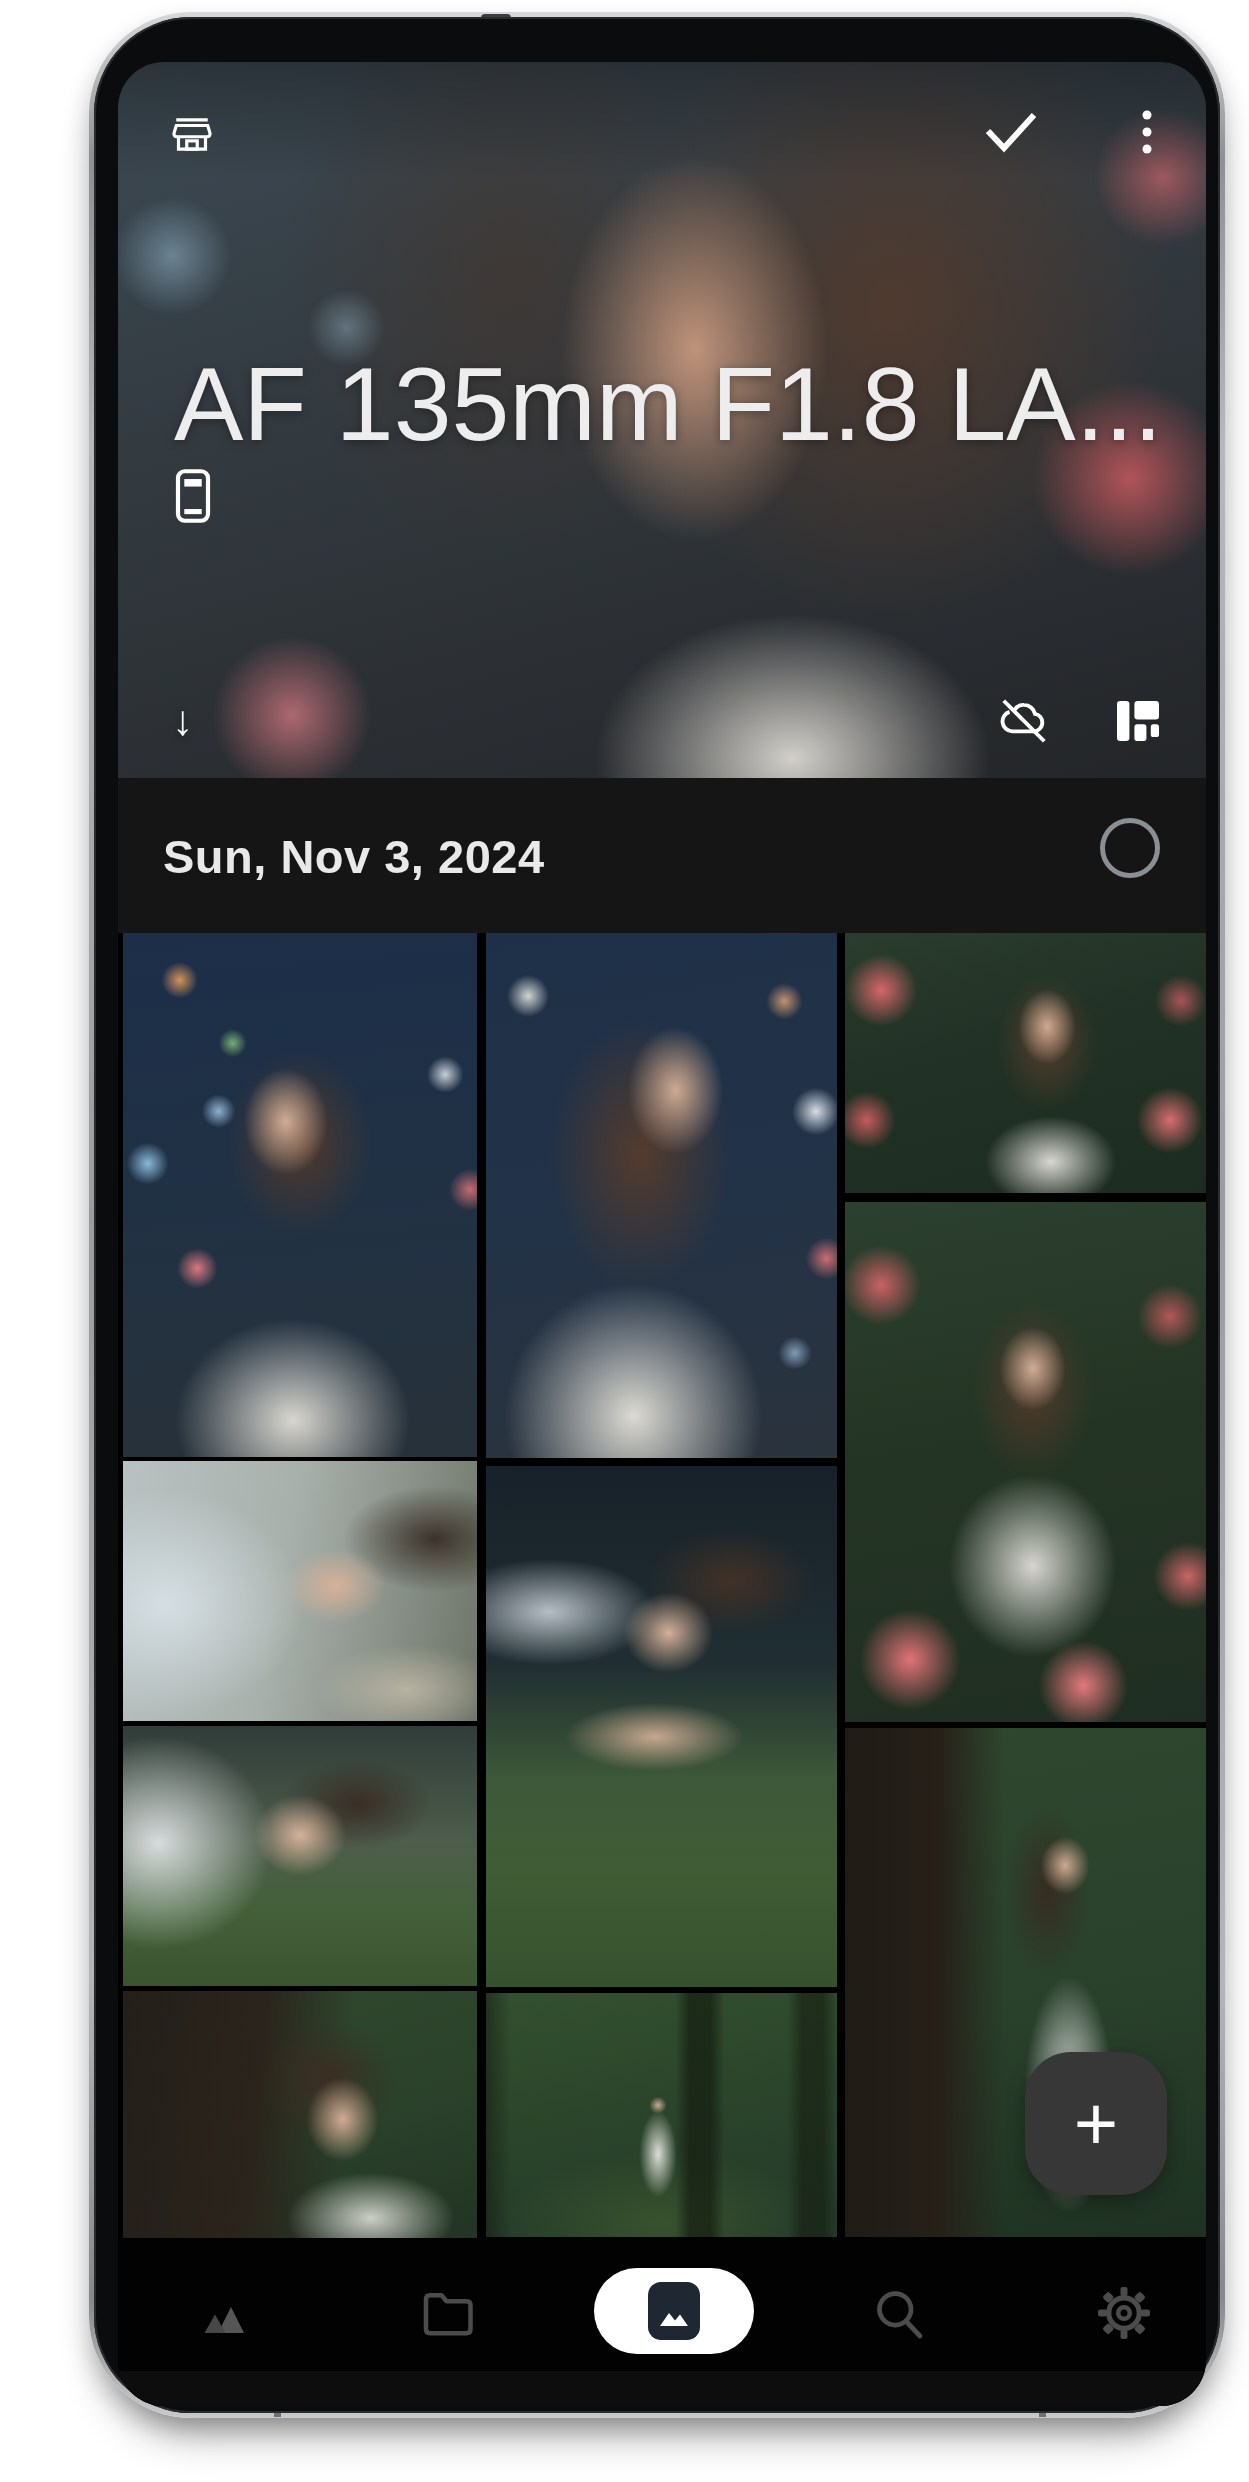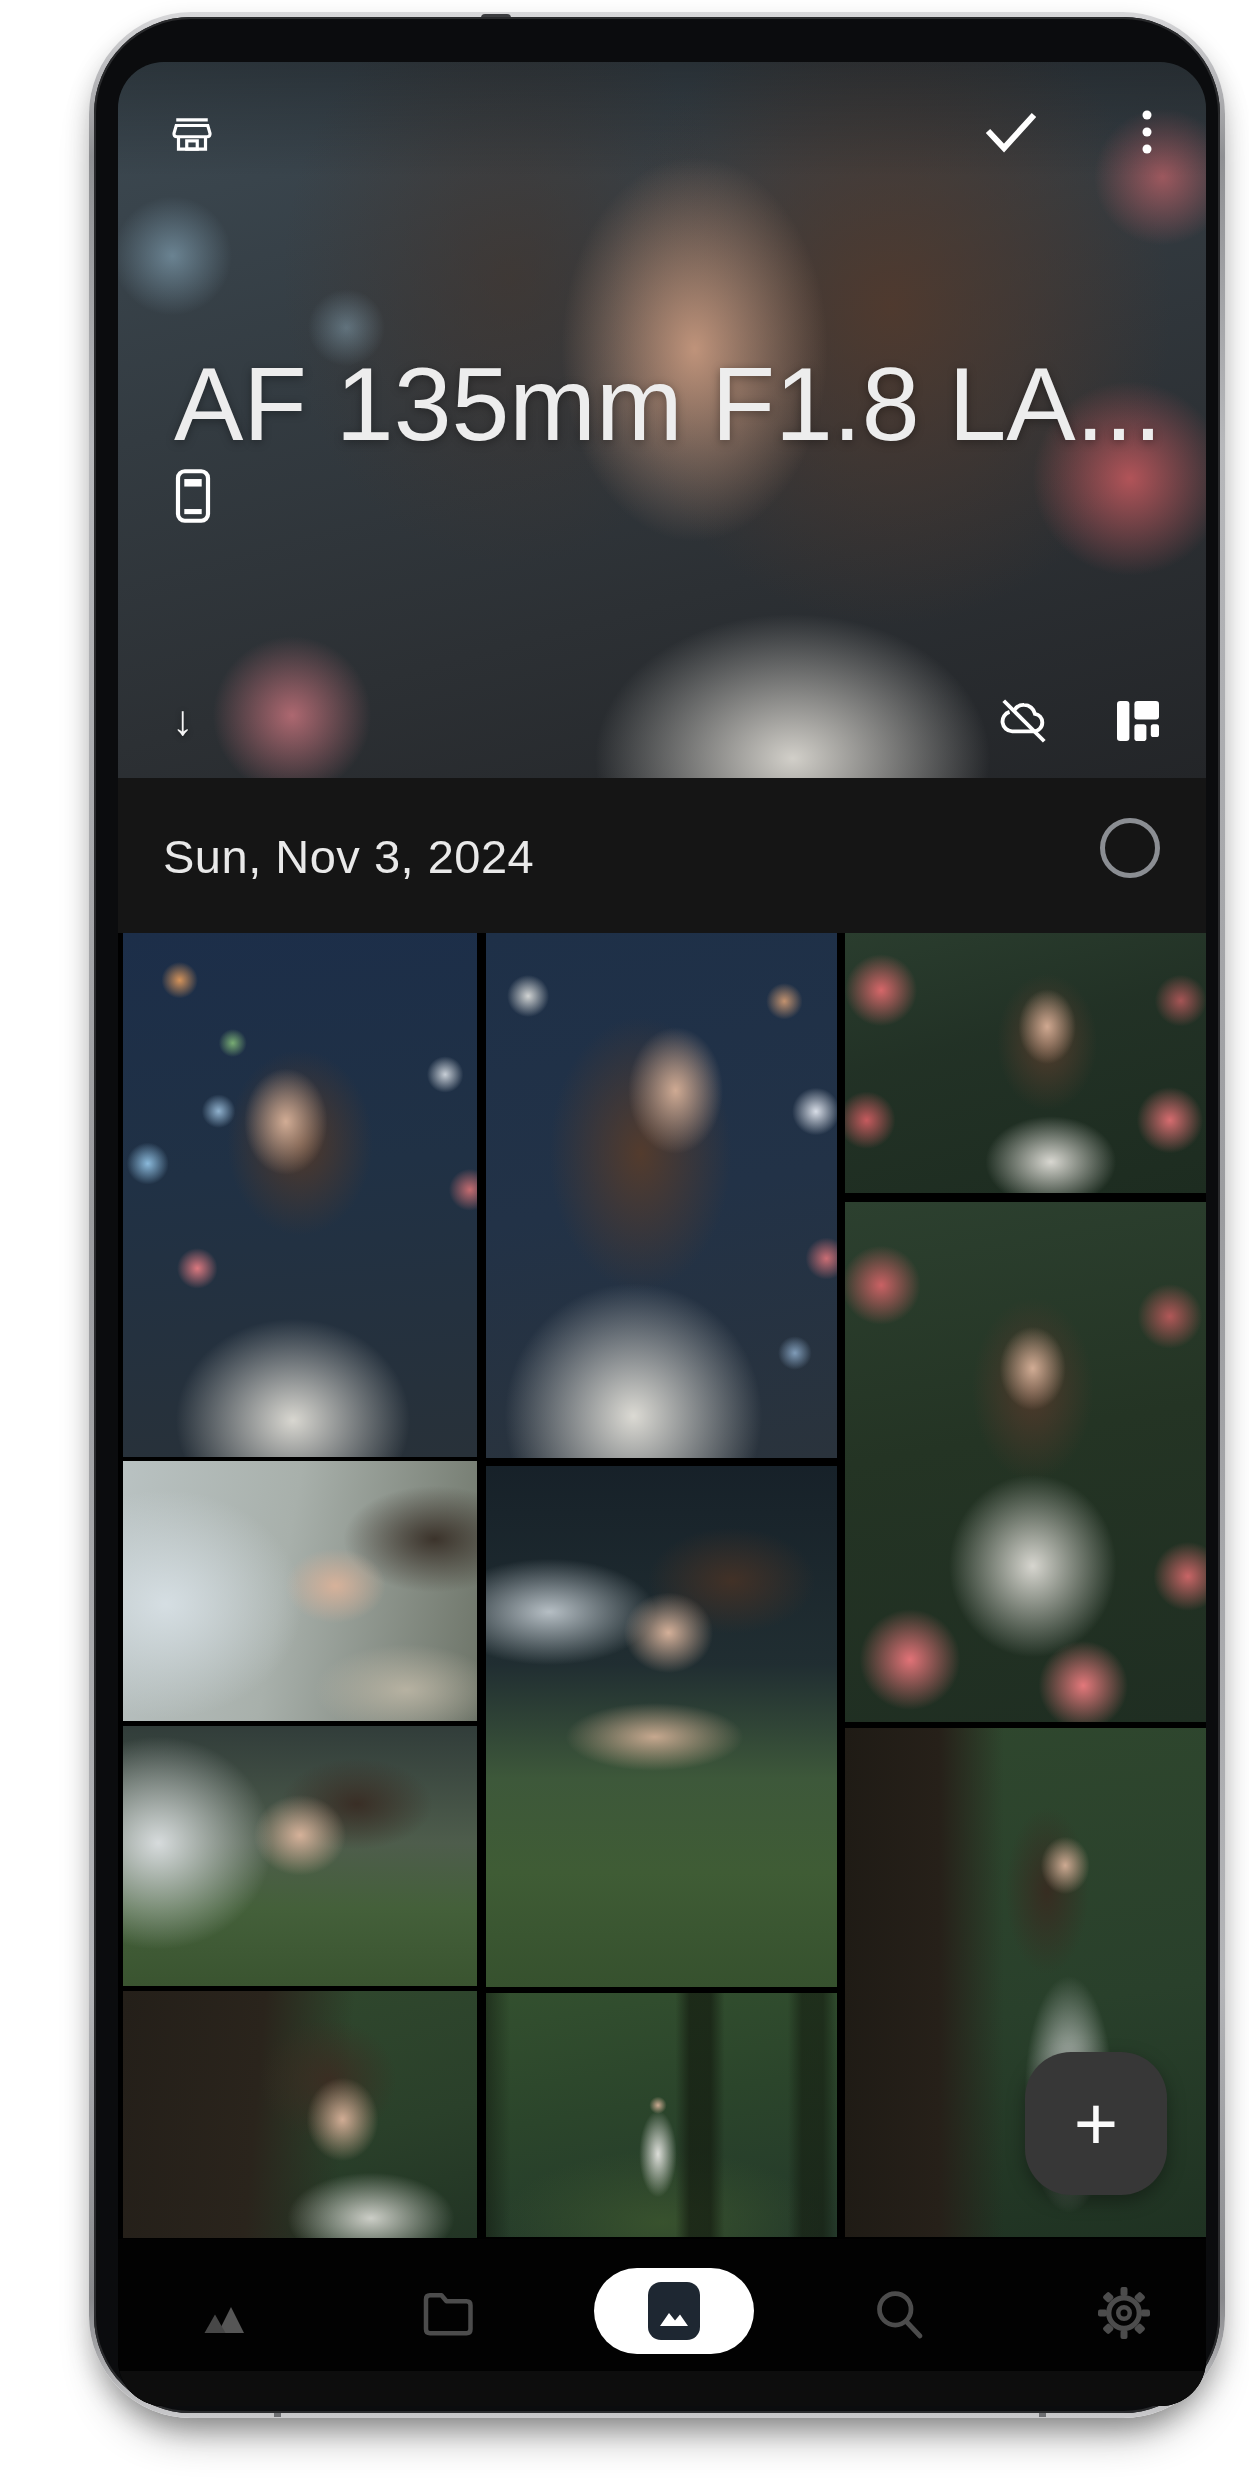--- a/index.html
+++ b/index.html
@@ -37,21 +37,21 @@
     letter-spacing:0;white-space:nowrap;text-shadow:0 2px 10px rgba(0,0,0,.35);}
   .sort-row{position:absolute;left:54px;top:631px;width:990px;height:56px;display:flex;align-items:center;}
   .sort-label{display:flex;align-items:center;gap:22px;background:none;border:none;padding:0;cursor:pointer;
     color:#f5f5f5;font-size:40px;font-weight:400;text-shadow:0 1px 6px rgba(0,0,0,.45);}
   .sort-arrow{font-size:42px;color:#f5f5f5;}
   .sort-spacer{flex:1;}
   .sort-icons{display:flex;align-items:center;gap:62px;}
 
   
   .date-bar{position:absolute;left:0;top:716px;width:1088px;height:155px;background:#151515;}
-  .date-label{position:absolute;left:45px;top:50%;transform:translateY(-50%);color:#e9e9e9;font-size:47px;font-weight:400;letter-spacing:.5px;}
+  .date-label{position:absolute;left:45px;top:50%;transform:translateY(-50%);color:#e9e9e9;font-size:47px;font-weight:700;letter-spacing:.5px;}
   .sel-circle{position:absolute;left:982px;top:756px;width:60px;height:60px;border-radius:50%;
     border:5px solid #8b8e93;background:none;cursor:pointer;padding:0;}
 
   
   .ph{position:absolute;cursor:pointer;}
   
   .pL1{left:5px;  top:871px; width:354px;height:524px;}
   .pM1{left:368px;top:871px; width:351px;height:525px;}
   .pR1{left:727px;top:871px; width:361px;height:260px;}
   .pR2{left:727px;top:1140px;width:361px;height:520px;}

